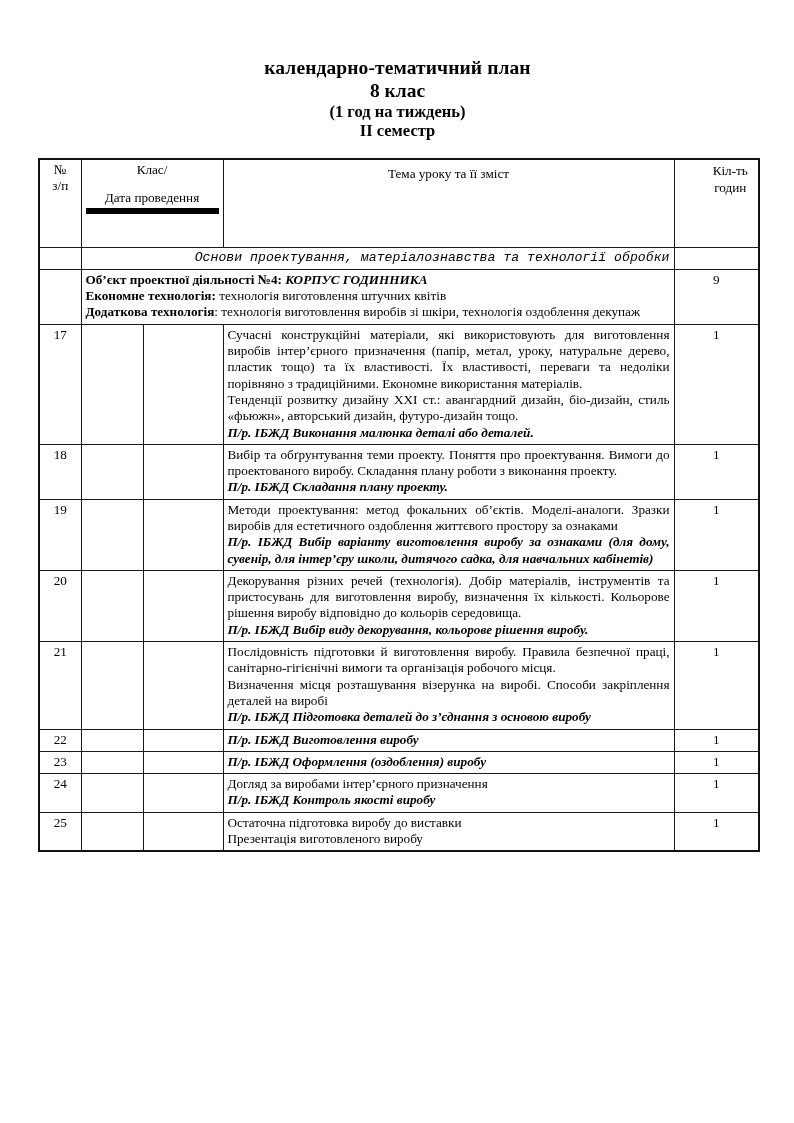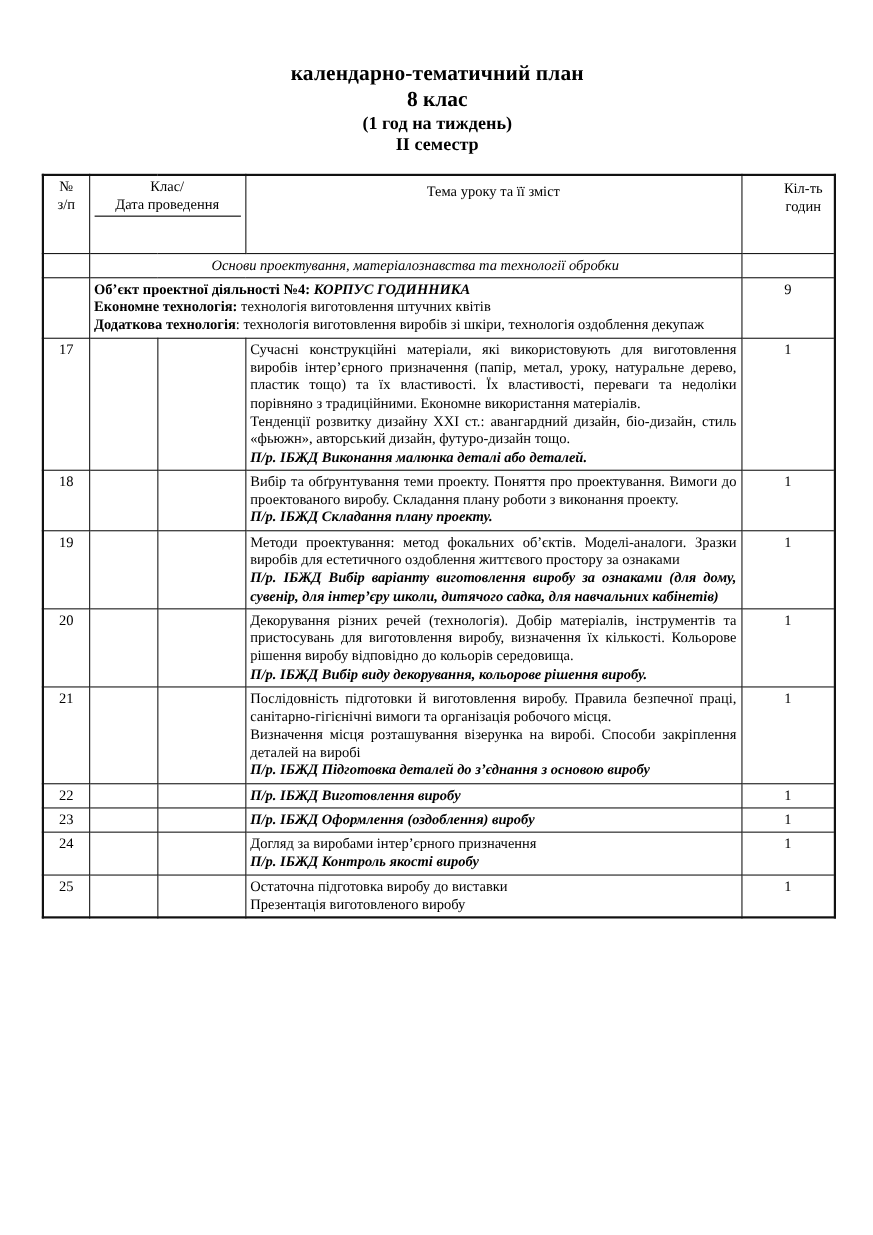--- a/index.html
+++ b/index.html
@@ -71,32 +71,34 @@
     vertical-align: top;
   }
   .hdr .hdr-num   { line-height: 1.22; }
   .hdr .hdr-tema  { vertical-align: top; padding-top: 6px; }
   .hdr .hdr-hours { line-height: 1.3; padding-left: 32px; }
   .klas-head-inner {
   }
   .klas-line1 { display: block; }
   .klas-line2 {
     display: block;
-    border-bottom: 1px solid #000000;
+    border-bottom: 6px solid #000000;
     padding-bottom: 1px;
+    margin-top: 12px;
   }
   .klas-spacer { display: block; height: 30px; }
 
   
   .banner td {
-    text-align: center;
+    text-align: right;
     font-style: italic;
     font-weight: bold;
     font-size: 13.4px;
     padding: 3px 4px 4px 4px;
+    font-family: Liberation Mono, monospace;
   }
 
   
   .objblock td { padding: 3px 5px 4px 6px; }
   .obj-line { margin: 0; }
   .obj-just {
     text-align: justify;
     text-justify: inter-word;
   }
   .b  { font-weight: bold; text-align: center; }

